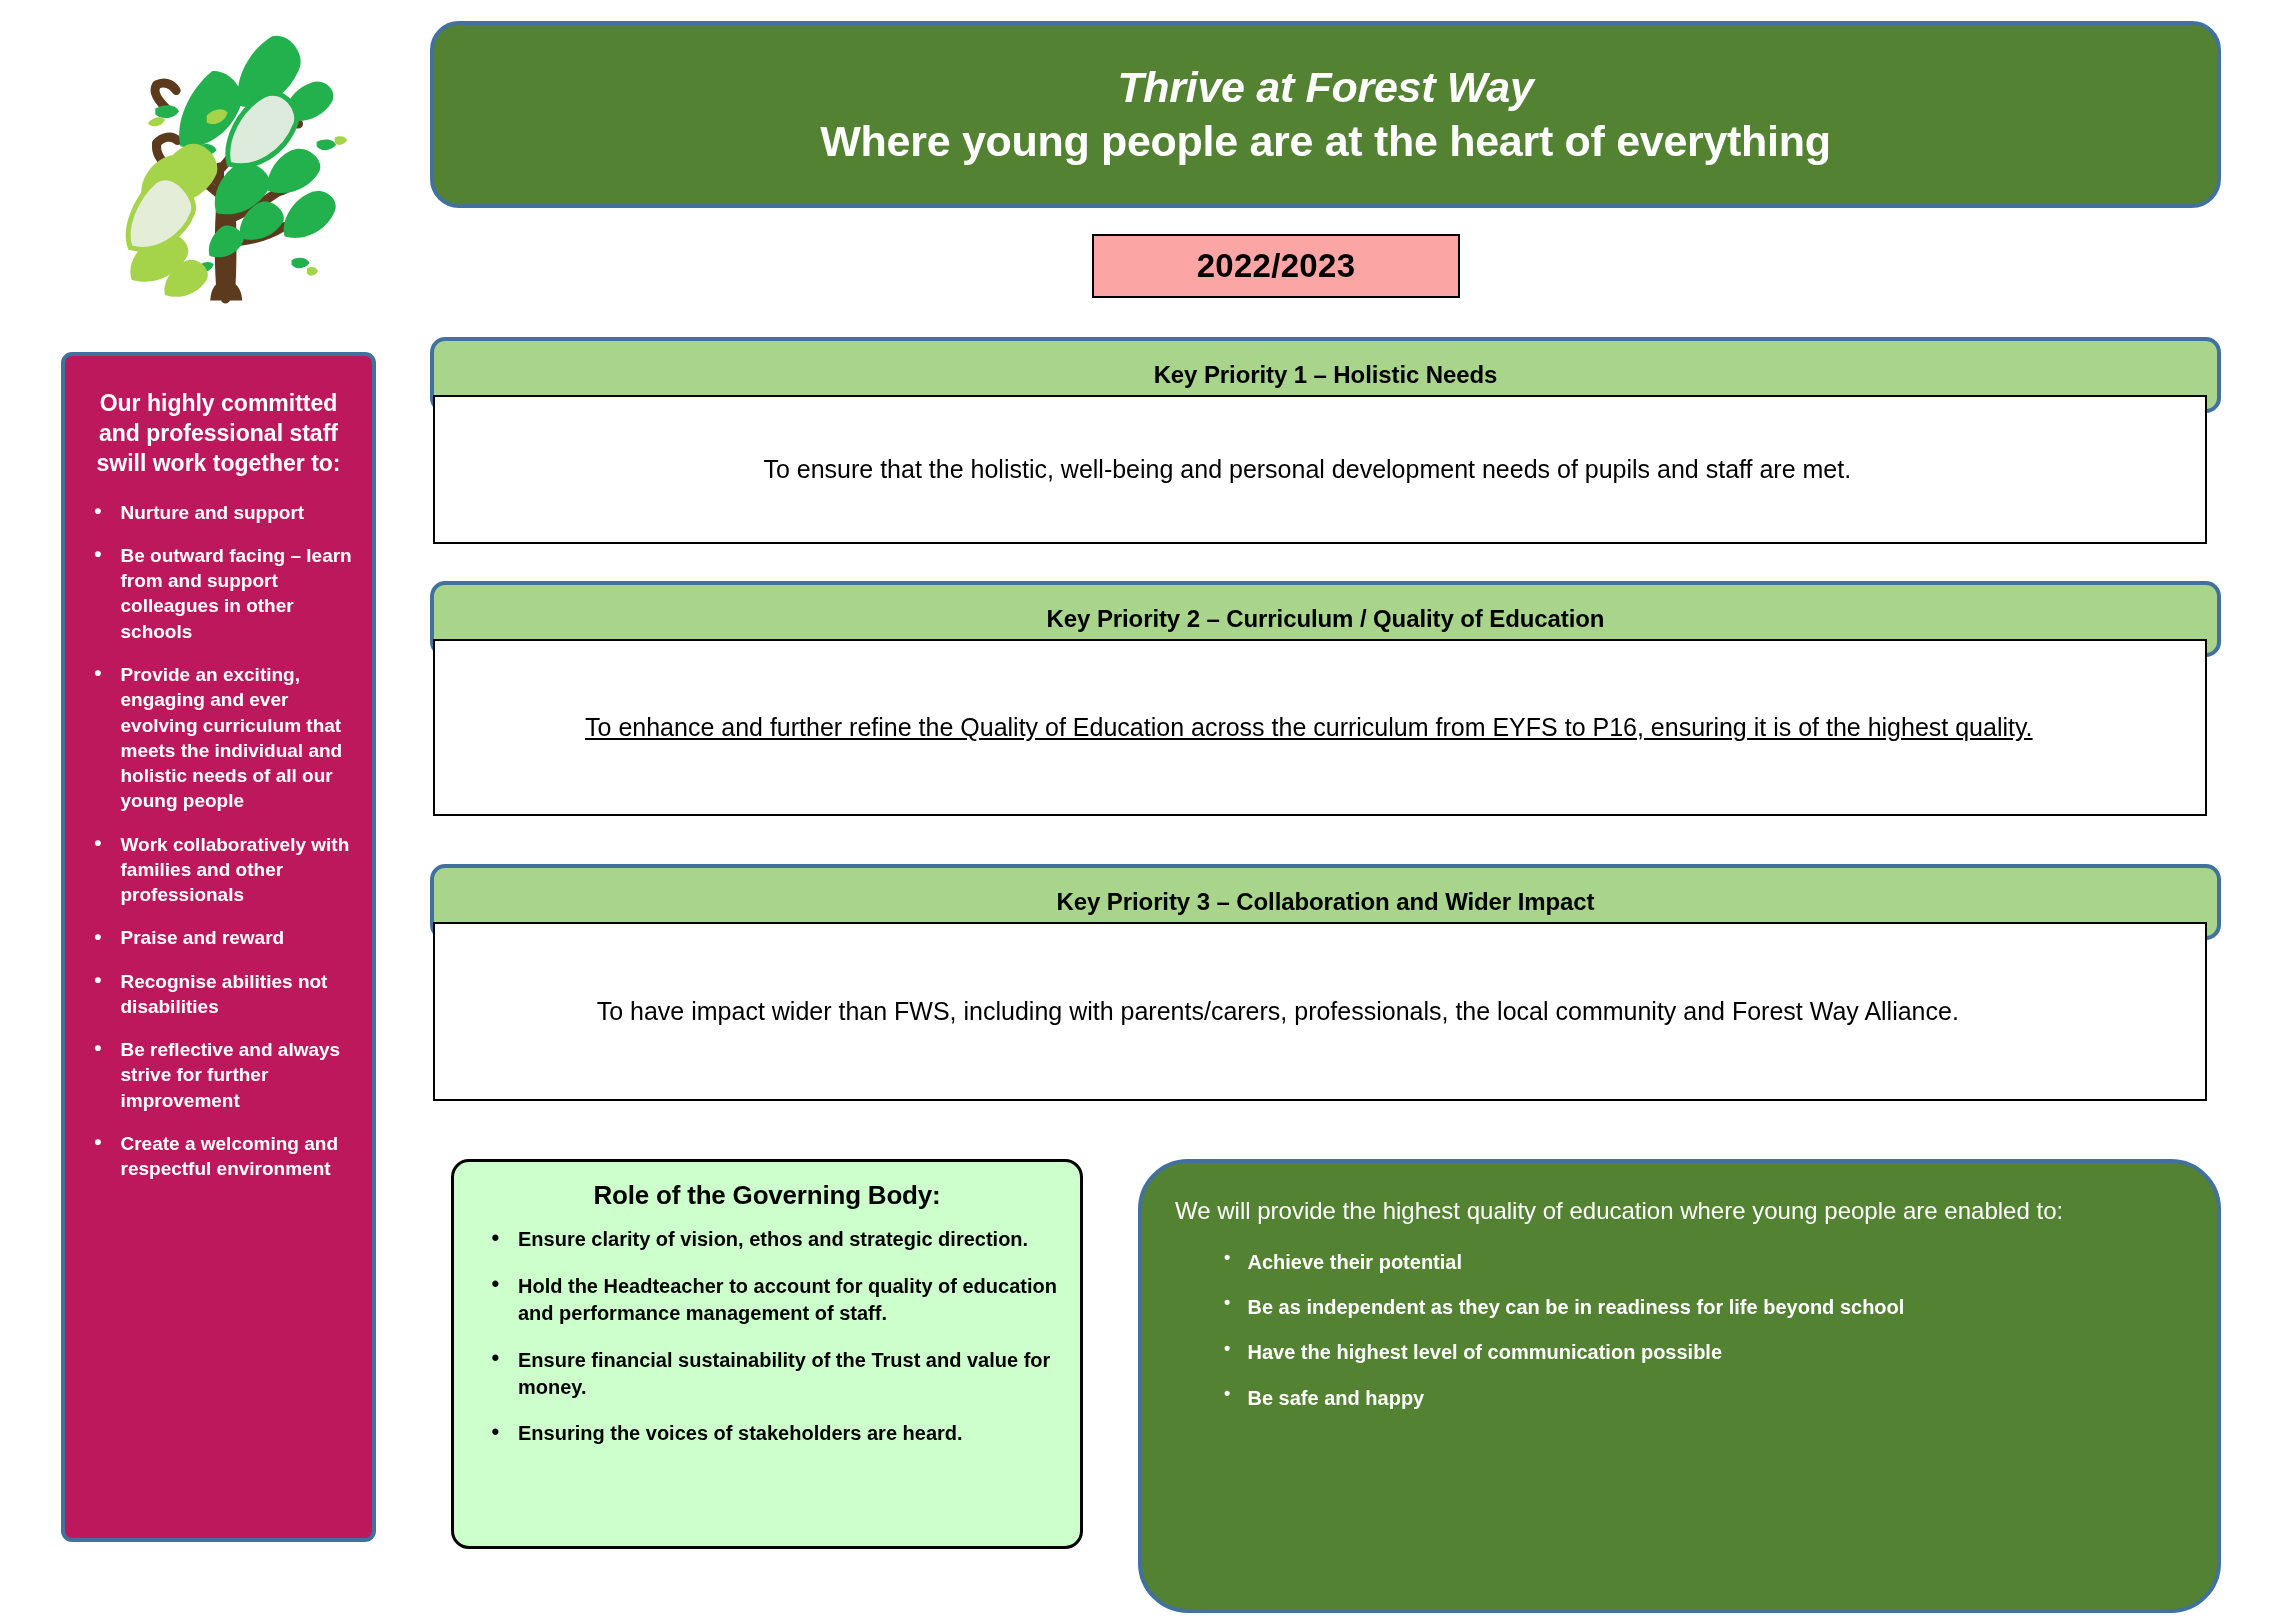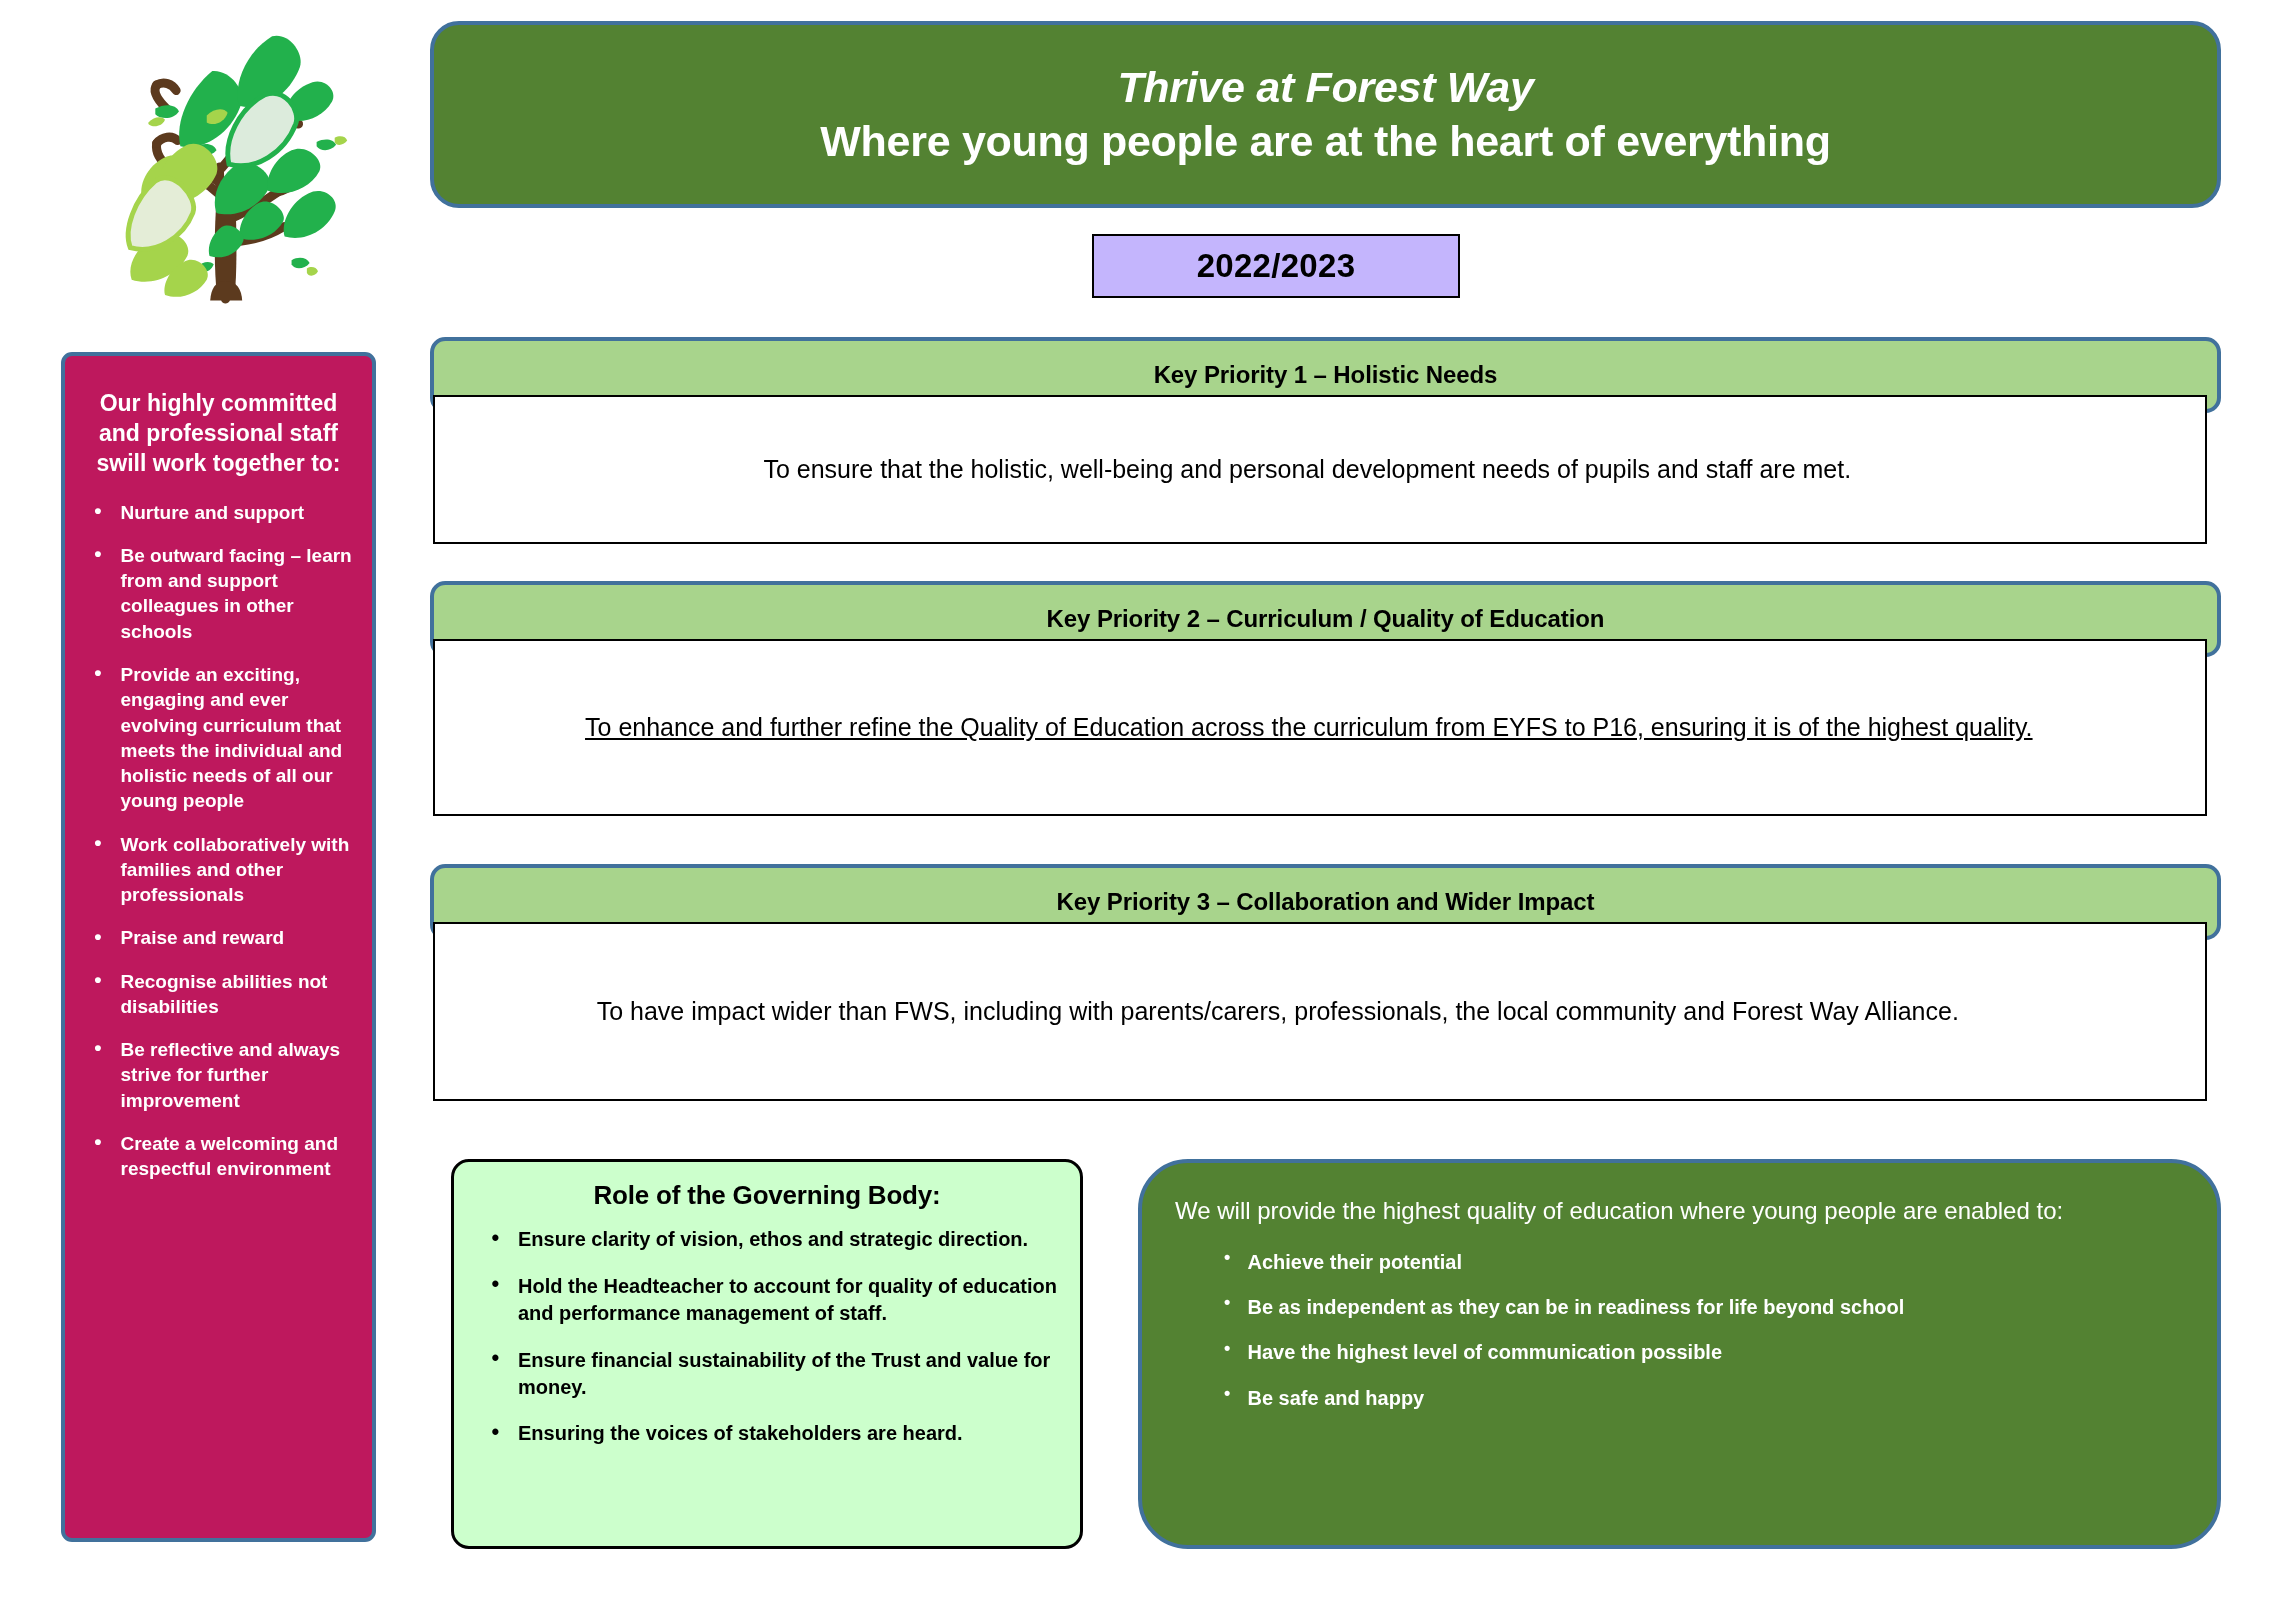--- a/index.html
+++ b/index.html
@@ -46,21 +46,21 @@
   #title-banner .line2 {
     font-size: 43px; font-weight: bold; line-height: 1.25;
     letter-spacing: -0.3px;
   }
 
   
   #year-box {
     position: absolute;
     left: 1092px; top: 234px;
     width: 368px; height: 64px;
-    background: #c4b5fd;
+    background: #fca5a5;
     border: 2.1px solid #000000;
     display: flex; align-items: center; justify-content: center;
     font-size: 33px; font-weight: bold; color: #000000;
     letter-spacing: 0.3px;
   }
 
   
   #sidebar {
     position: absolute;
     left: 61px; top: 352px;
@@ -169,21 +169,21 @@
     content: "\2022";
     position: absolute;
     left: 12.5px; top: -3.5px;
     font-size: 22px;
   }
 
   
   #vision-box {
     position: absolute;
     left: 1138px; top: 1159px;
-    width: 1083px; height: 390px;
+    width: 1083px; height: 454px;
     background: #538232;
     border: 4.2px solid #41719C;
     border-radius: 50px;
     padding: 30.5px 33px 14px 33px;
     color: #ffffff;
   }
   #vision-box .vb-intro {
     font-size: 24px;
     line-height: 1.38;
     margin: 0 0 22px 0;

